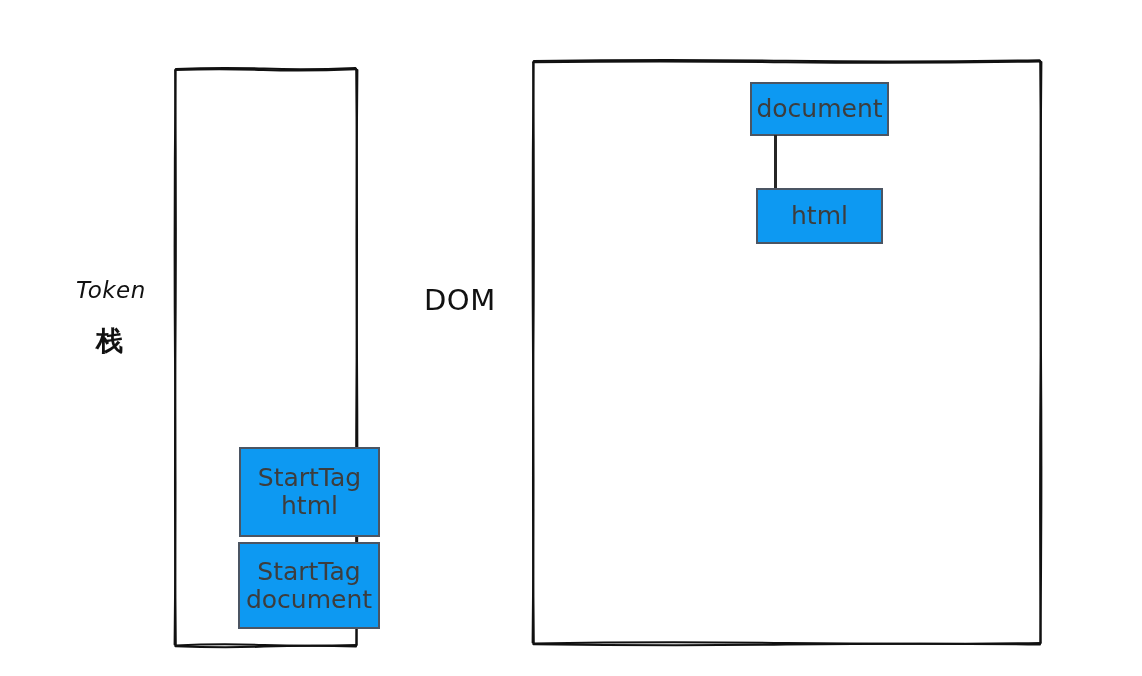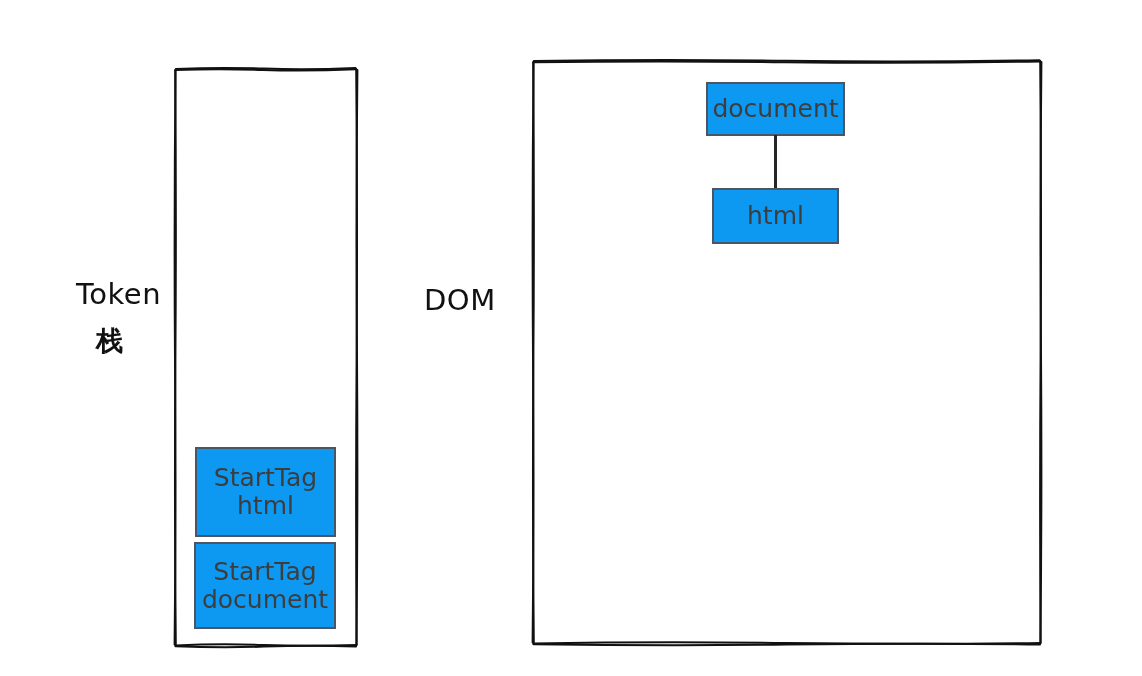--- a/index.html
+++ b/index.html
@@ -53,21 +53,22 @@
     position: absolute;
     color: #111111;
     font-family: "DejaVu Sans", sans-serif;
     font-weight: 400;
     letter-spacing: 0.5px;
     white-space: nowrap;
   }
   #token-label {
     left: 76px;
     top: 277px;
-    font-size: 29px;
+    font-size: 23px;
+    font-style: italic;
   }
   #token-label-cjk {
     left: 96px;
     top: 323px;
     font-size: 27px;
     font-weight: 600;
   }
   #dom-label {
     left: 424px;
     top: 283px;
@@ -83,20 +84,21 @@
     color: #3d3d3d;
     font-family: "DejaVu Sans", sans-serif;
     font-size: 25px;
     line-height: 1.12;
     display: flex;
     flex-direction: column;
     align-items: center;
     justify-content: center;
     text-align: center;
     white-space: nowrap;
+    margin-left: 44px;
   }
   .node-box .line {
     display: block;
   }
 
   #token-item-0 {
     left: 195px;
     top: 447px;
     width: 141px;
     height: 90px;

